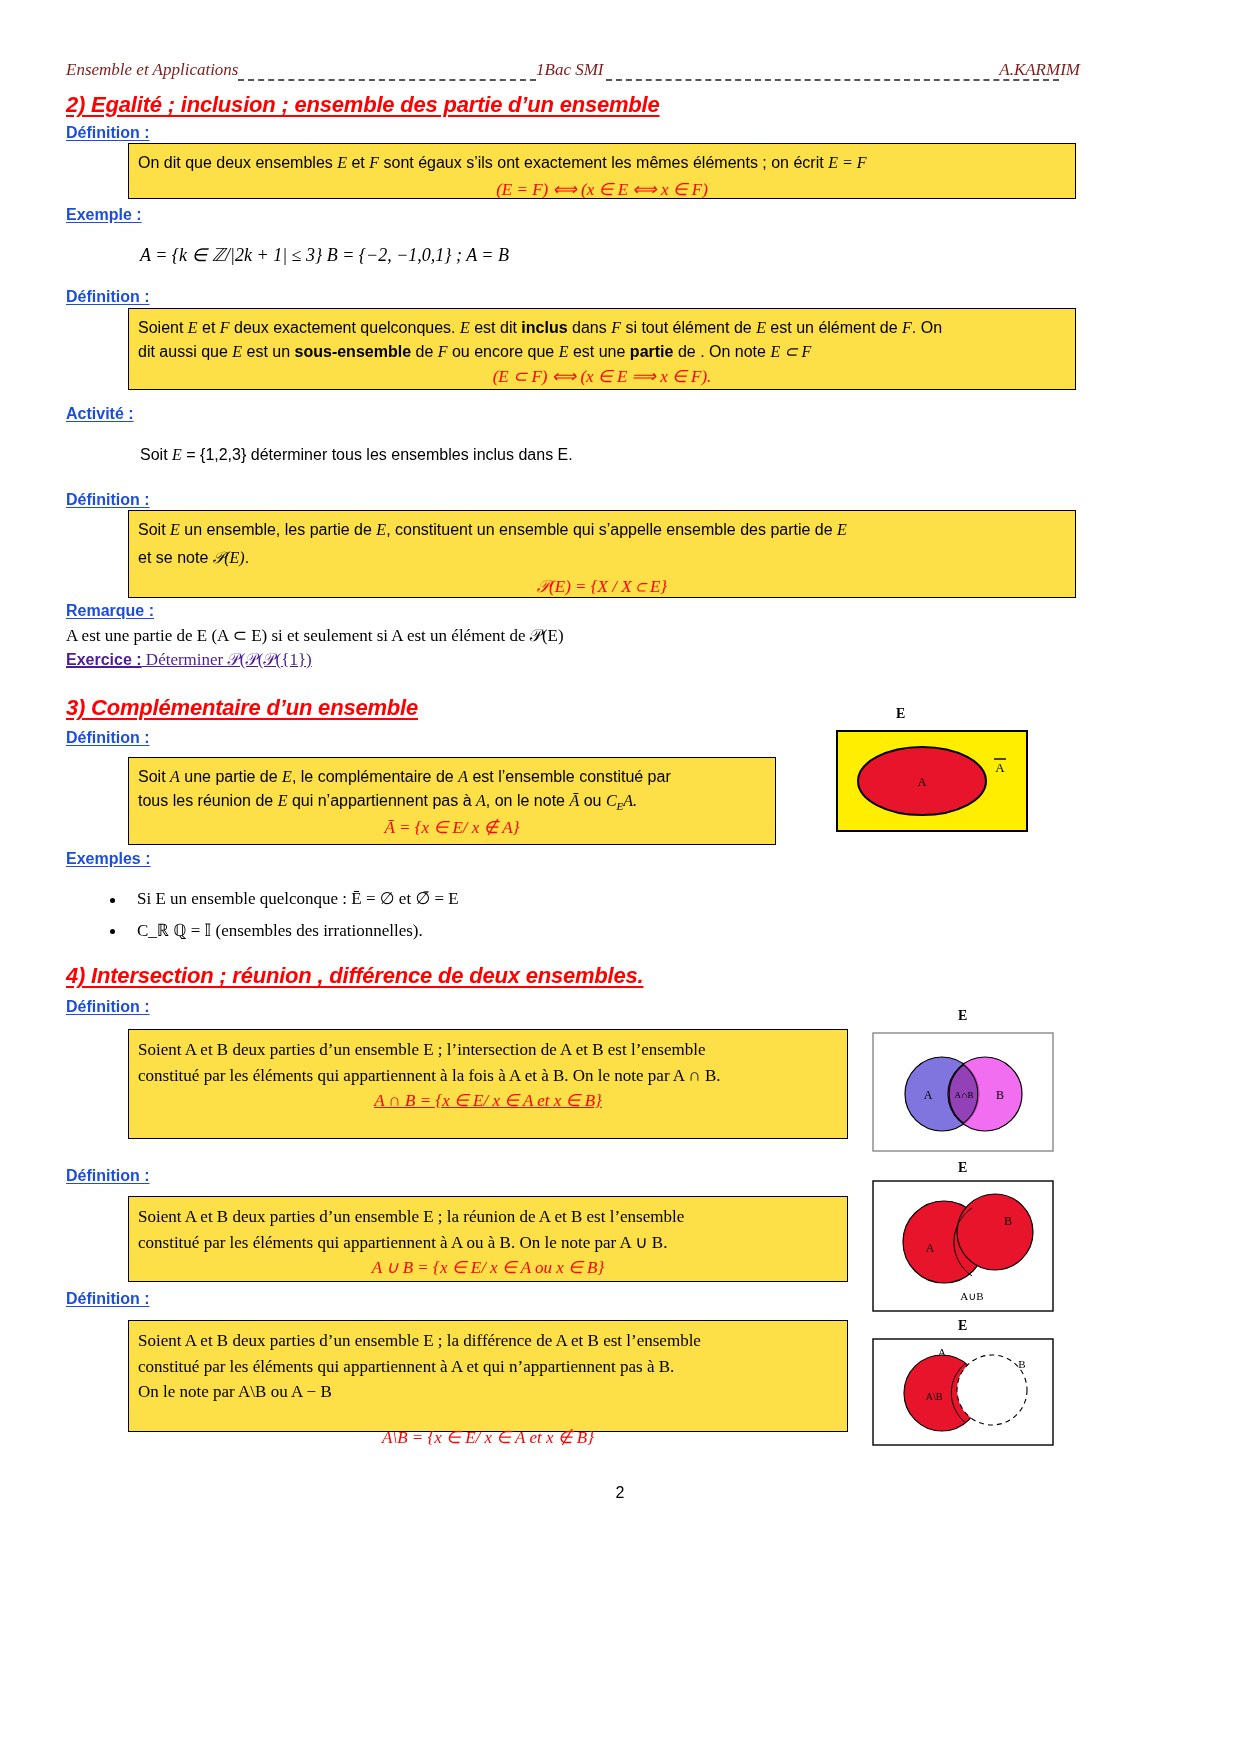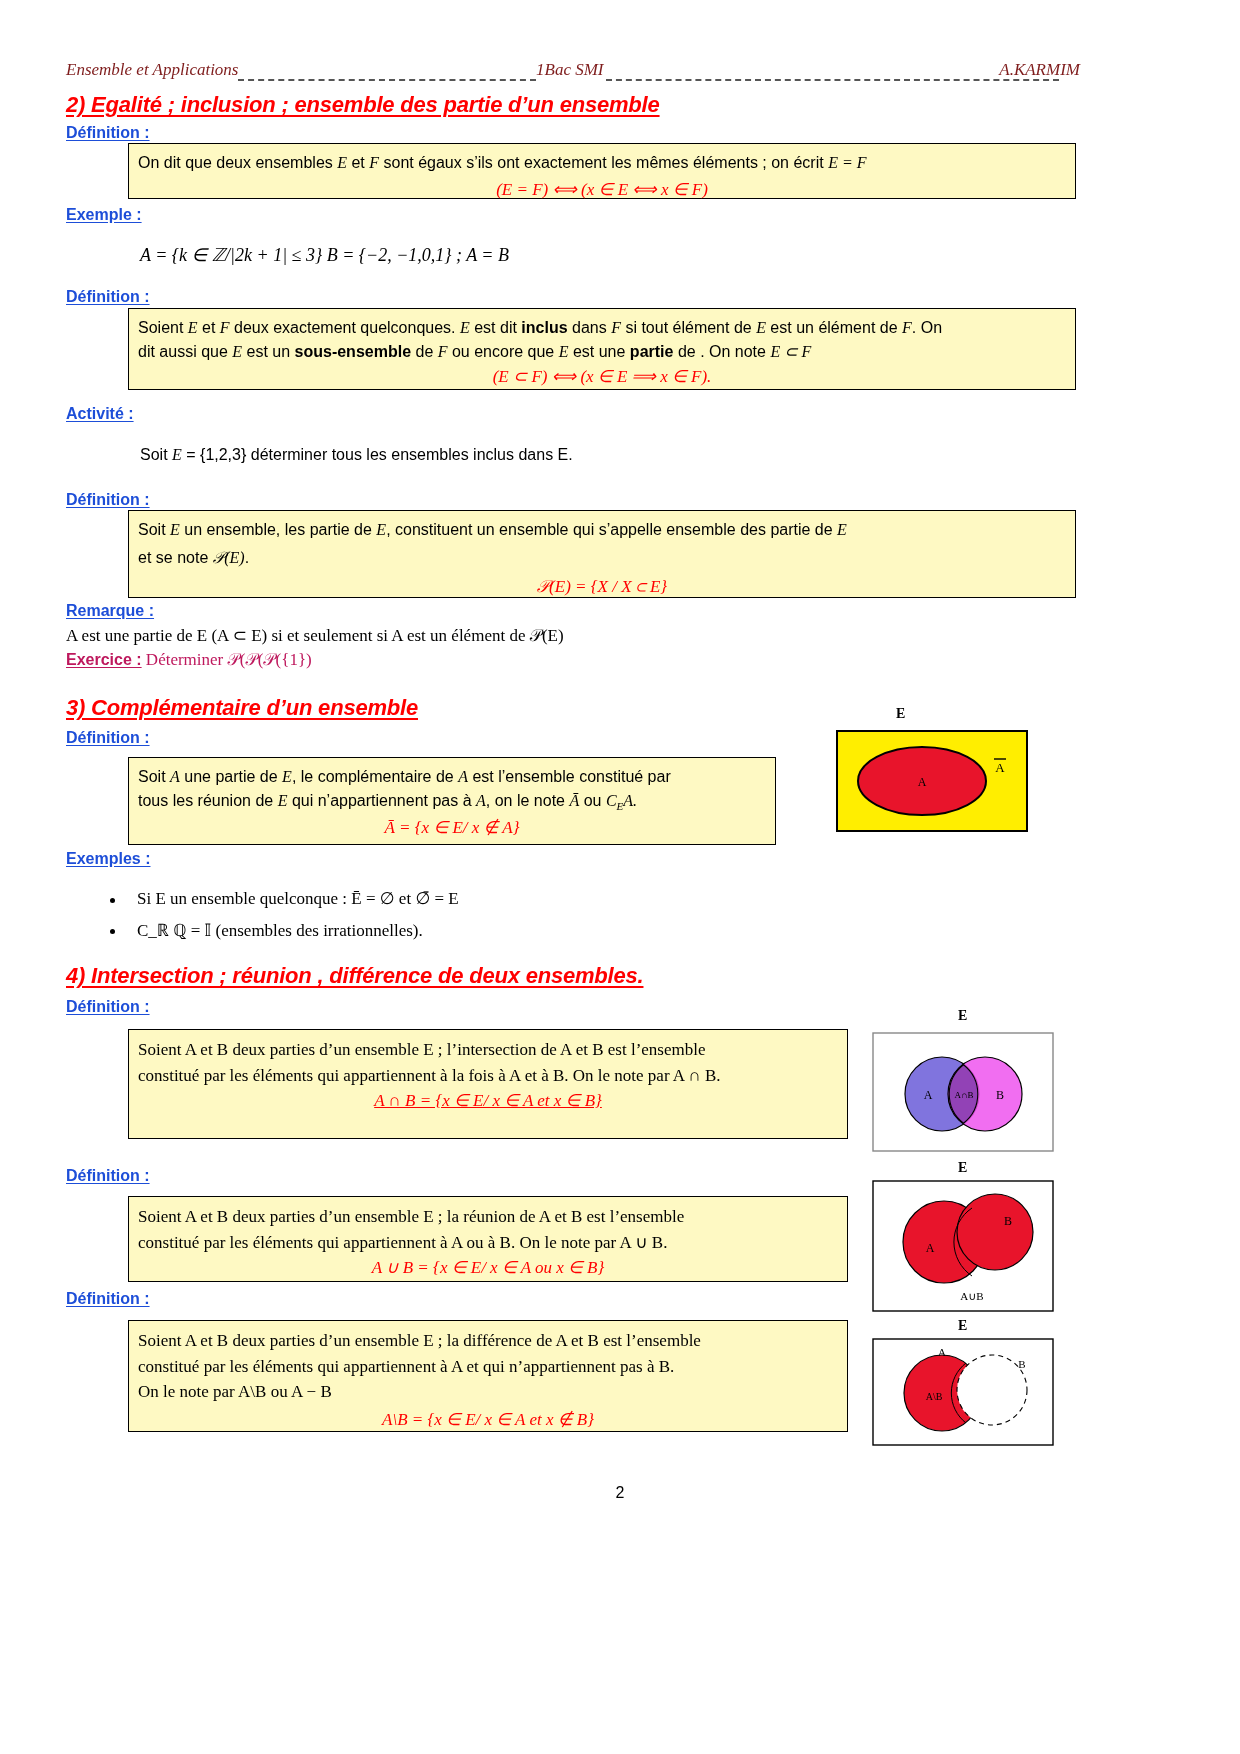--- a/index.html
+++ b/index.html
@@ -70,34 +70,35 @@
     position: absolute;
     font-family: "Liberation Sans", sans-serif;
     font-size: 16px;
     color: #000;
     white-space: nowrap;
   }
   .plain-ex {
     position: absolute;
     font-family: "Liberation Sans", sans-serif;
     font-size: 16px;
-    color: #be185d;
-    white-space: nowrap;
+    color: #4c1d95;
+    white-space: nowrap;
+    text-decoration: underline;
   }
   .plain-ex .u {
     font-weight: bold;
     text-decoration: underline;
     text-underline-offset: 2px;
   }
 
   
   .box {
     position: absolute;
     border: 1.6px solid #000;
-    background: #fef9c3;
+    background: #fde047;
     box-sizing: border-box;
     padding: 7px 9px 6px 9px;
     font-size: 16px;
     line-height: 1.5;
   }
   .box .line { white-space: nowrap; }
   .box .ctr { text-align: center; color: #ff0000; }
 
   
   .m {
@@ -302,21 +303,21 @@
       <text x="100" y="120" font-family="Liberation Serif, serif" font-size="11" fill="#000" text-anchor="middle">A∪B</text>
     </svg>
   </div>
 
   <div class="lbl" style="left:66px; top:1290px;">Définition :</div>
 
   <div class="box" style="left:128px; top:1320px; width:720px; height:112px;">
     <div class="line" style="font-family:'Liberation Serif',serif; font-size:17px;">Soient A et B deux parties d’un ensemble E ; la différence de A et B est l’ensemble</div>
     <div class="line" style="font-family:'Liberation Serif',serif; font-size:17px;"> constitué par les éléments qui appartiennent à A et qui n’appartiennent pas à B.</div>
     <div class="line" style="font-family:'Liberation Serif',serif; font-size:17px;"> On le note par A\B ou A − B</div>
-    <div class="ctr eq" style="margin-top:2px;">A\B = {x ∈ E/ x ∈ A et  x ∉ B}</div>
+    <div class="ctr eq" style="margin-top:20px;">A\B = {x ∈ E/ x ∈ A et  x ∉ B}</div>
   </div>
 
   <div class="fig" style="left:872px; top:1320px;">
     <div class="fig-label" style="left:86px; top:-2px;">E</div>
     <svg width="182" height="110" viewBox="0 0 182 110" style="margin-top:18px;">
       <rect x="1" y="1" width="180" height="106" fill="#ffffff" stroke="#000" stroke-width="1.4"></rect>
       <circle cx="70" cy="55" r="38" fill="#e8142b" stroke="#000" stroke-width="1.2"></circle>
       <circle cx="120" cy="52" r="35" fill="#ffffff" fill-opacity="1" stroke="#000" stroke-width="1.1" stroke-dasharray="5 4"></circle>
       <path d="M94 25 A38 38 0 0 0 94 85" fill="none" stroke="#000" stroke-width="1"></path>
       <text x="70" y="18" font-family="Liberation Serif, serif" font-size="11" fill="#000" text-anchor="middle">A</text>

